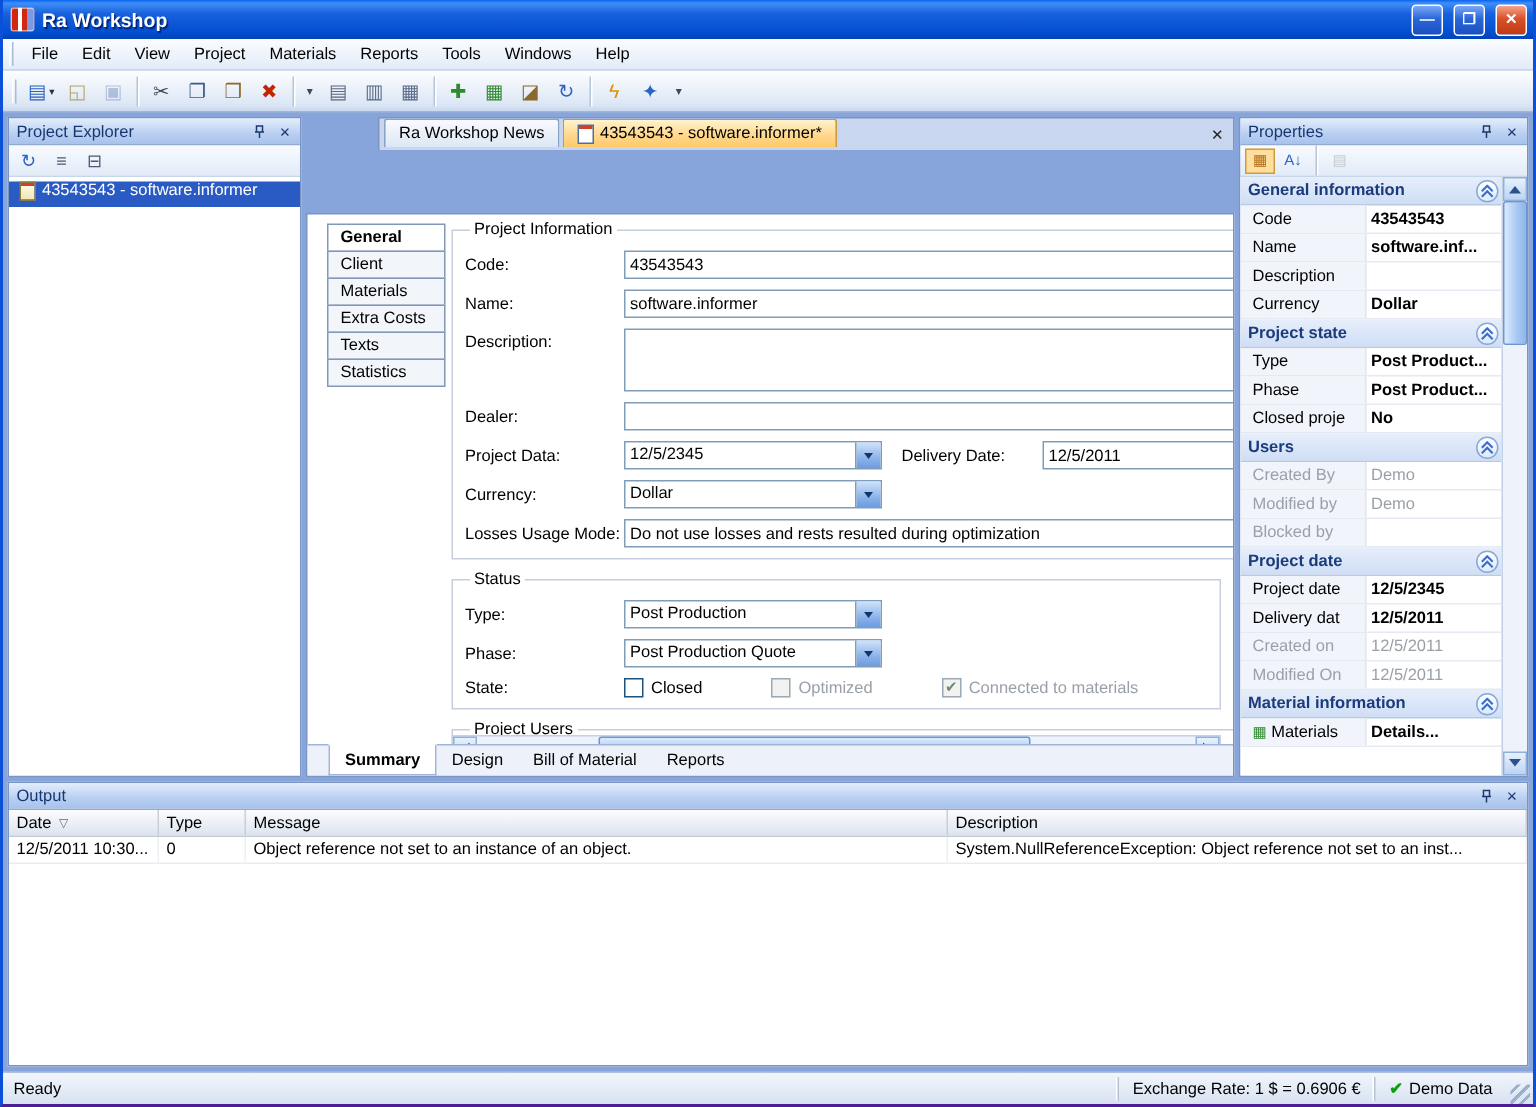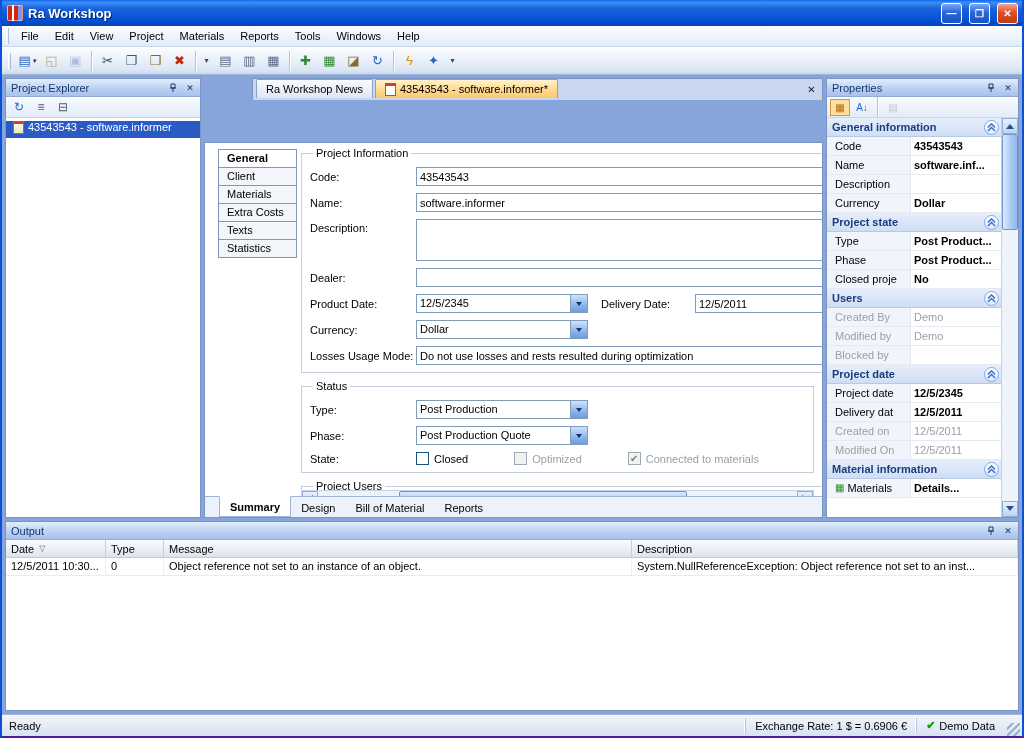--- a/index.html
+++ b/index.html
@@ -110,21 +110,21 @@
   .hs-thumb{position:absolute;left:17%;width:60%;top:0;height:15px;border-radius:2px;
     background:linear-gradient(180deg,#dcebfd,#a8c8f2 60%,#8fb6ec);border:1px solid #6f96cc;}
   .vscroll{width:17px;flex:0 0 17px;display:flex;flex-direction:column;background:#eef3fb;border-left:1px solid #c2d2e8;}
   .vs-btn{height:16px;flex:0 0 16px;display:flex;align-items:center;justify-content:center;
     background:linear-gradient(180deg,#e8f1fd,#bcd4f2);border:1px solid #8fb0dc;}
   .vs-track{flex:1;position:relative;}
   .vs-thumb{position:absolute;top:0;left:0;right:0;height:96px;border-radius:2px;
     background:linear-gradient(90deg,#dcebfd,#a8c8f2 60%,#8fb6ec);border:1px solid #6f96cc;}
 
   
-  .bottom-tabs{height:21px;flex:0 0 21px;display:flex;align-items:center;background:#edf2fa;
+  .bottom-tabs{height:21px;flex:0 0 21px;display:flex;align-items:flex-start;background:#edf2fa;
     border-top:1px solid #9fb4d8;padding-left:14px;}
   .btab{padding:1px 10px 0;line-height:18px;}
   .btab.active{background:#fff;border:1px solid #9fb4d8;border-top:1px solid #fff;margin-top:-1px;font-weight:bold;}
 
   
   .props{width:193px;flex:0 0 193px;}
   .props-body{flex:1;min-height:0;display:flex;}
   .prop-grid{flex:1;min-width:0;overflow:hidden;background:#fff;}
   .pg-group{height:19px;display:flex;align-items:center;background:linear-gradient(180deg,#e7eefb,#cfdef5);
     border-bottom:1px solid #b8c9e4;padding:0 2px 0 5px;color:#1a3c7c;font-weight:bold;}
@@ -319,21 +319,21 @@
               </div>
               <div class="frow" style="align-items:flex-start">
                 <span class="flabel" style="padding-top:3px">Description:</span>
                 <textarea class="text" style=""></textarea>
               </div>
               <div class="frow">
                 <span class="flabel">Dealer:</span>
                 <input class="text" value="" style="">
               </div>
               <div class="frow">
-                <span class="flabel">Product Date:</span>
+                <span class="flabel">Project Data:</span>
                 <div class="combo">
                   <span class="val">12/5/2345</span>
                   <span class="cbtn"></span>
                 </div>
                 <span class="flabel2">Delivery Date:</span>
                 <input class="text fixed138" value="12/5/2011" style="">
               </div>
               <div class="frow">
                 <span class="flabel">Currency:</span>
                 <div class="combo">

